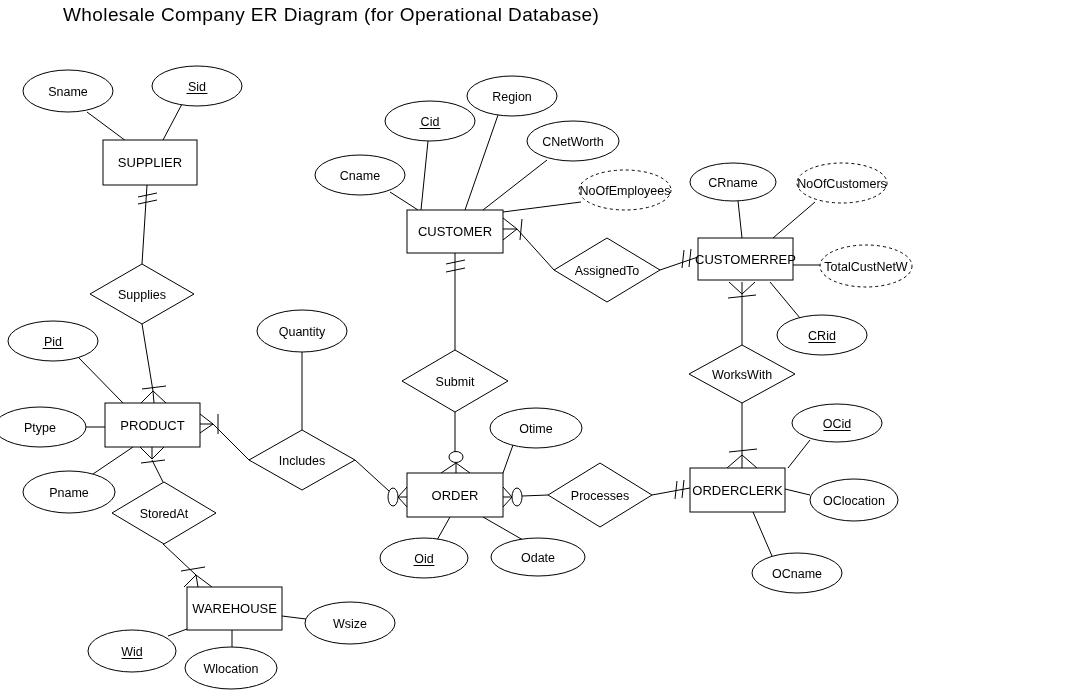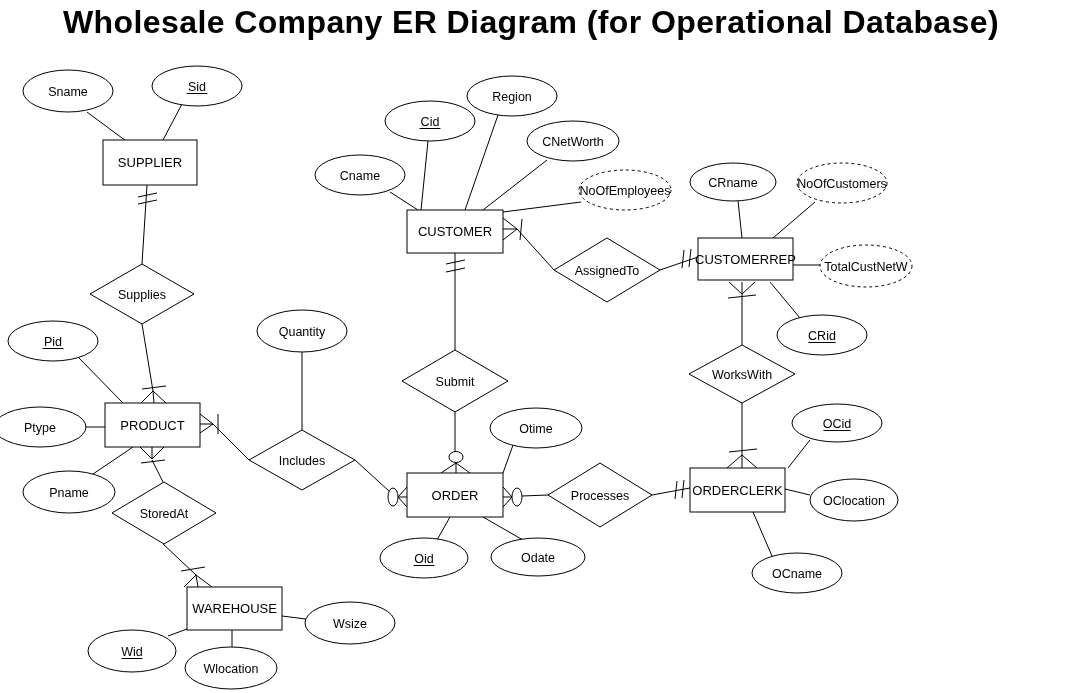--- a/index.html
+++ b/index.html
@@ -1,18 +1,18 @@
 <!DOCTYPE html>
 <html><head>
 <meta charset="utf-8">
 <style>
   html,body{margin:0;padding:0;background:#ffffff;}
   #canvas{position:relative;width:1081px;height:693px;background:#ffffff;overflow:hidden;
           font-family:"Liberation Sans",sans-serif;}
-  #diagram-title{position:absolute;left:63px;top:4px;font-weight:bold;font-size:32px;
+  #diagram-title{position:absolute;left:63px;top:4px;font-weight:normal;font-size:19px;
           letter-spacing:0.4px;color:#000;white-space:nowrap;}
   svg{position:absolute;left:0;top:0;}
   .shape{fill:#ffffff;stroke:#000000;stroke-width:1;}
   .dashed{stroke-dasharray:3 3;}
   .ln{stroke:#000000;stroke-width:1;fill:none;}
   text{font-family:"Liberation Sans",sans-serif;font-size:12.5px;fill:#000000;text-anchor:middle;}
   text.etext{font-size:13px;}
 </style>
 </head>
 <body>

